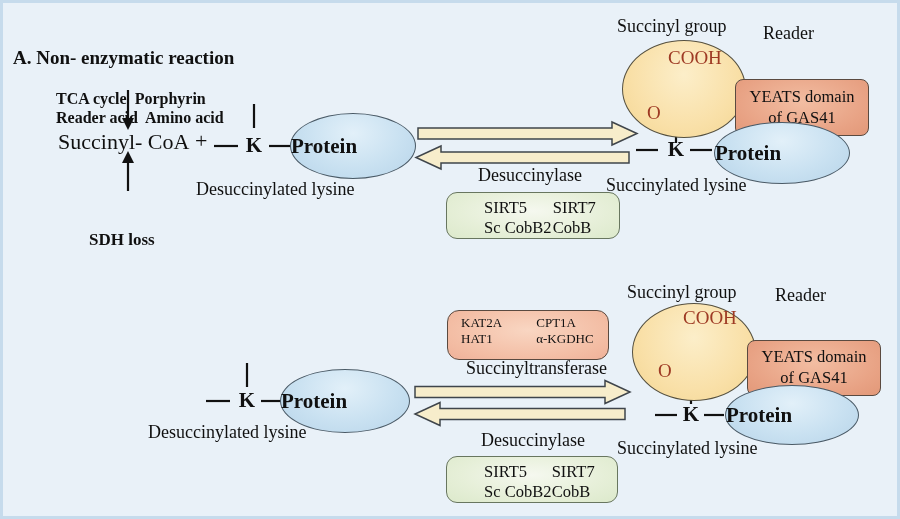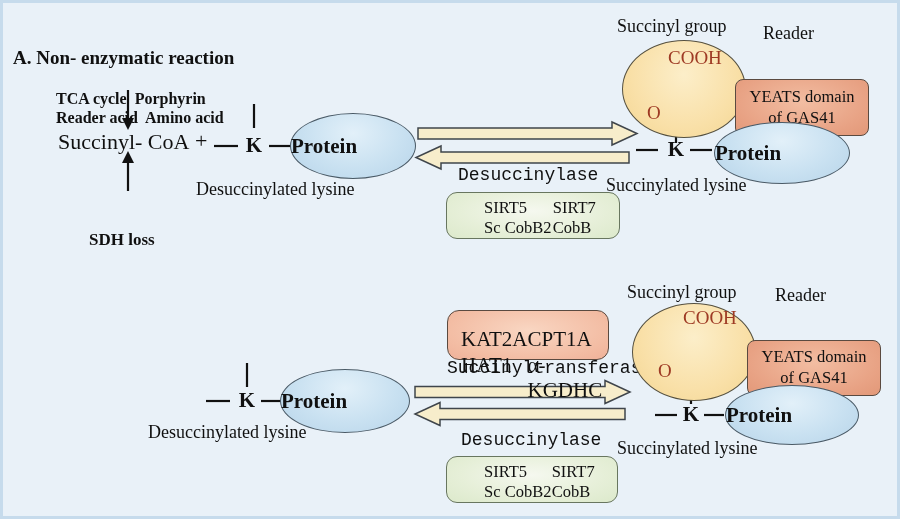--- a/index.html
+++ b/index.html
@@ -4,21 +4,21 @@
 <style>
   html,body{margin:0;padding:0;background:#fff;}
   #fig{
     position:relative;width:894px;height:513px;
     background:#e9f1f8;border:3px solid #c6dbec;
     font-family:"Liberation Serif","DejaVu Serif",serif;color:#101010;
     overflow:hidden;
   }
   .lbl{position:absolute;white-space:pre;line-height:1.1;}
   .bold{font-weight:bold;margin-top:38px;}
-  .ctr{text-align:left;font-family:Liberation Mono, monospace;}
+  .ctr{text-align:right;}
   .ellipse{
     position:absolute;border-radius:50%;
     display:flex;align-items:center;justify-content:flex-start;
     font-weight:bold;font-size:21px;
   }
   .protein{
     background:radial-gradient(ellipse at 50% 30%, #e2f0f9 0%, #c9e1f1 55%, #b7d4e9 100%);
     border:1.6px solid #4a5a66;
   }
   .succinyl{
@@ -135,21 +135,21 @@
   </div>
 
 
   <div class="k" style="left:233px;top:385px">K</div>
   <div class="ellipse protein" style="left:277px;top:366px;width:128px;height:62px">
     <span>Protein</span>
   </div>
   <div class="lbl" style="left:145px;top:420px;font-size:18px">Desuccinylated lysine</div>
 
   <div class="wbox" style="left:444px;top:307px;width:160px;height:48px">
-    <div class="egrid" style="font-size:21px;padding-top:16px">
+    <div class="egrid" style="font-size:13px;padding-top:4px">
       <span>KAT2A</span>
       <span>CPT1A</span>
       <span>HAT1</span>
       <span>α-KGDHC</span>
     </div>
   </div>
   <div class="lbl ctr" style="left:444px;top:356px;width:160px;font-size:18px">Succinyltransferase</div>
 
   <div class="lbl ctr" style="left:458px;top:428px;width:124px;font-size:18px">Desuccinylase</div>
   <div class="gbox" style="left:443px;top:453px;width:146px;height:45px">

